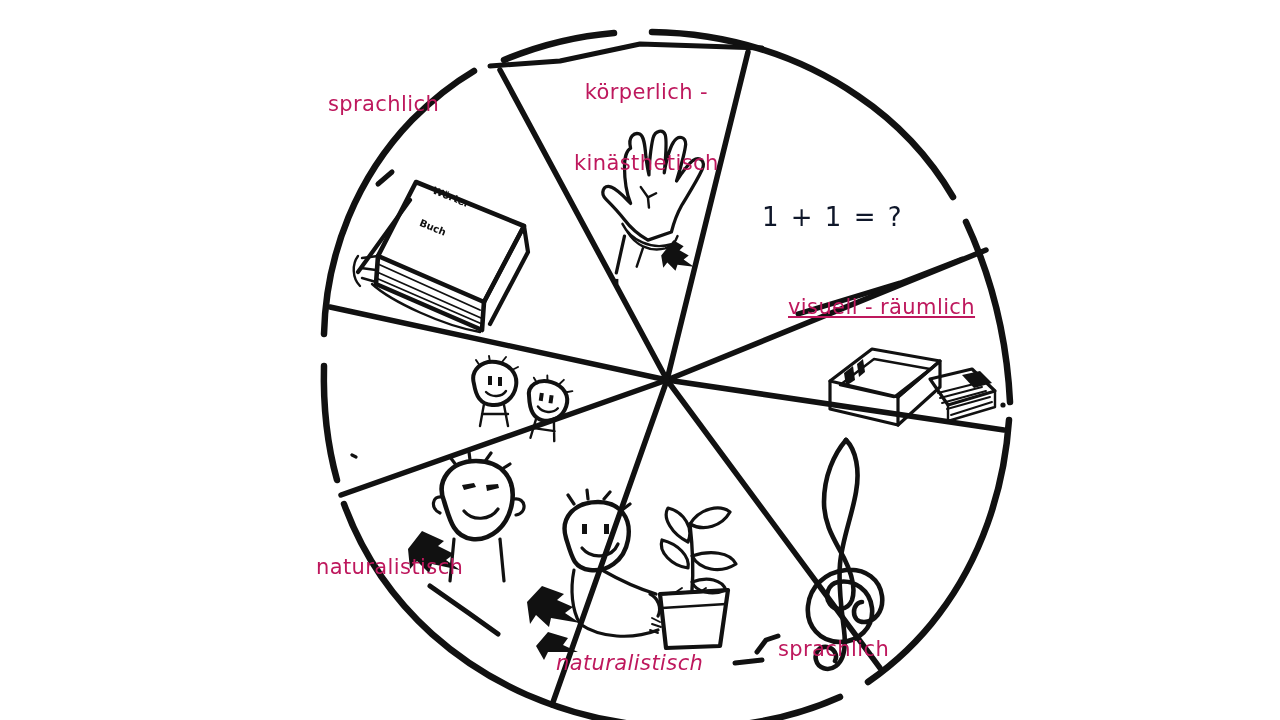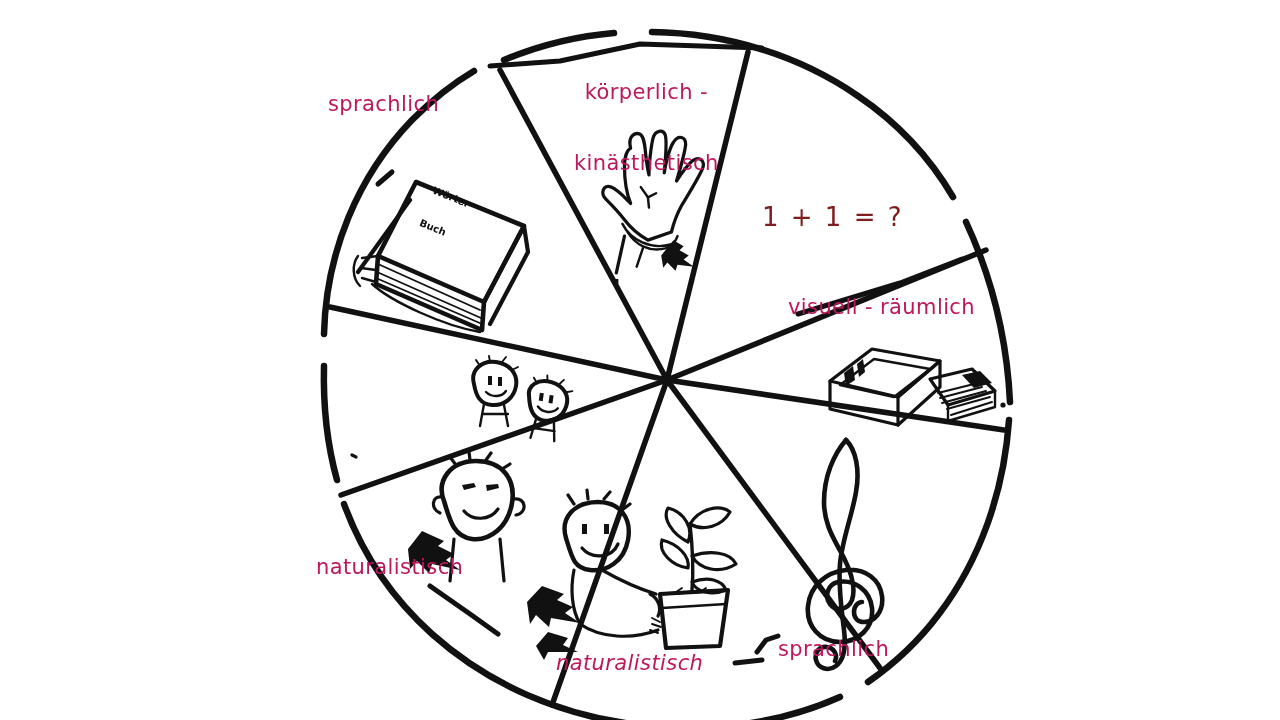--- a/index.html
+++ b/index.html
@@ -19,21 +19,21 @@
     color:#be185d;
     white-space:pre;
     transform-origin:center center;
   }
   .lbl.two{line-height:1.12;}
   .math{
     position:absolute;
     font-family:"DejaVu Sans", sans-serif;
     font-size:26px;
     letter-spacing:2px;
-    color:#7f1d1d;
+    color:#0f172a;
     white-space:pre;
   }
   .booktxt{
     position:absolute;
     font-family:"DejaVu Sans", sans-serif;
     font-size:10px;
     line-height:1.15;
     color:#111;
     white-space:pre;
     font-weight:bold;
@@ -310,21 +310,21 @@
   <div class="lbl two" style="left:574px;top:34px;text-align:center;">
     <div>körperlich -</div>
     <div>kinästhetisch</div>
   </div>
 
   <div class="lbl two" style="left:792px;top:136px;">
   </div>
 
   <div class="math" style="left:762px;top:202px;">1 + 1 = ?</div>
 
-  <div class="lbl" style="left:788px;top:296px;">visuell - räumlich</div>
+  <div class="lbl" style="left:788px;top:296px;text-decoration:underline;">visuell - räumlich</div>
 
   <div class="lbl" style="left:778px;top:638px;">sprachlich</div>
 
   <div class="lbl" style="left:556px;top:652px;font-style:italic;">naturalistisch</div>
 
   <div class="lbl" style="left:316px;top:556px;">naturalistisch</div>
 
 
   <div class="lbl" style="left:328px;top:93px;">sprachlich</div>
 

